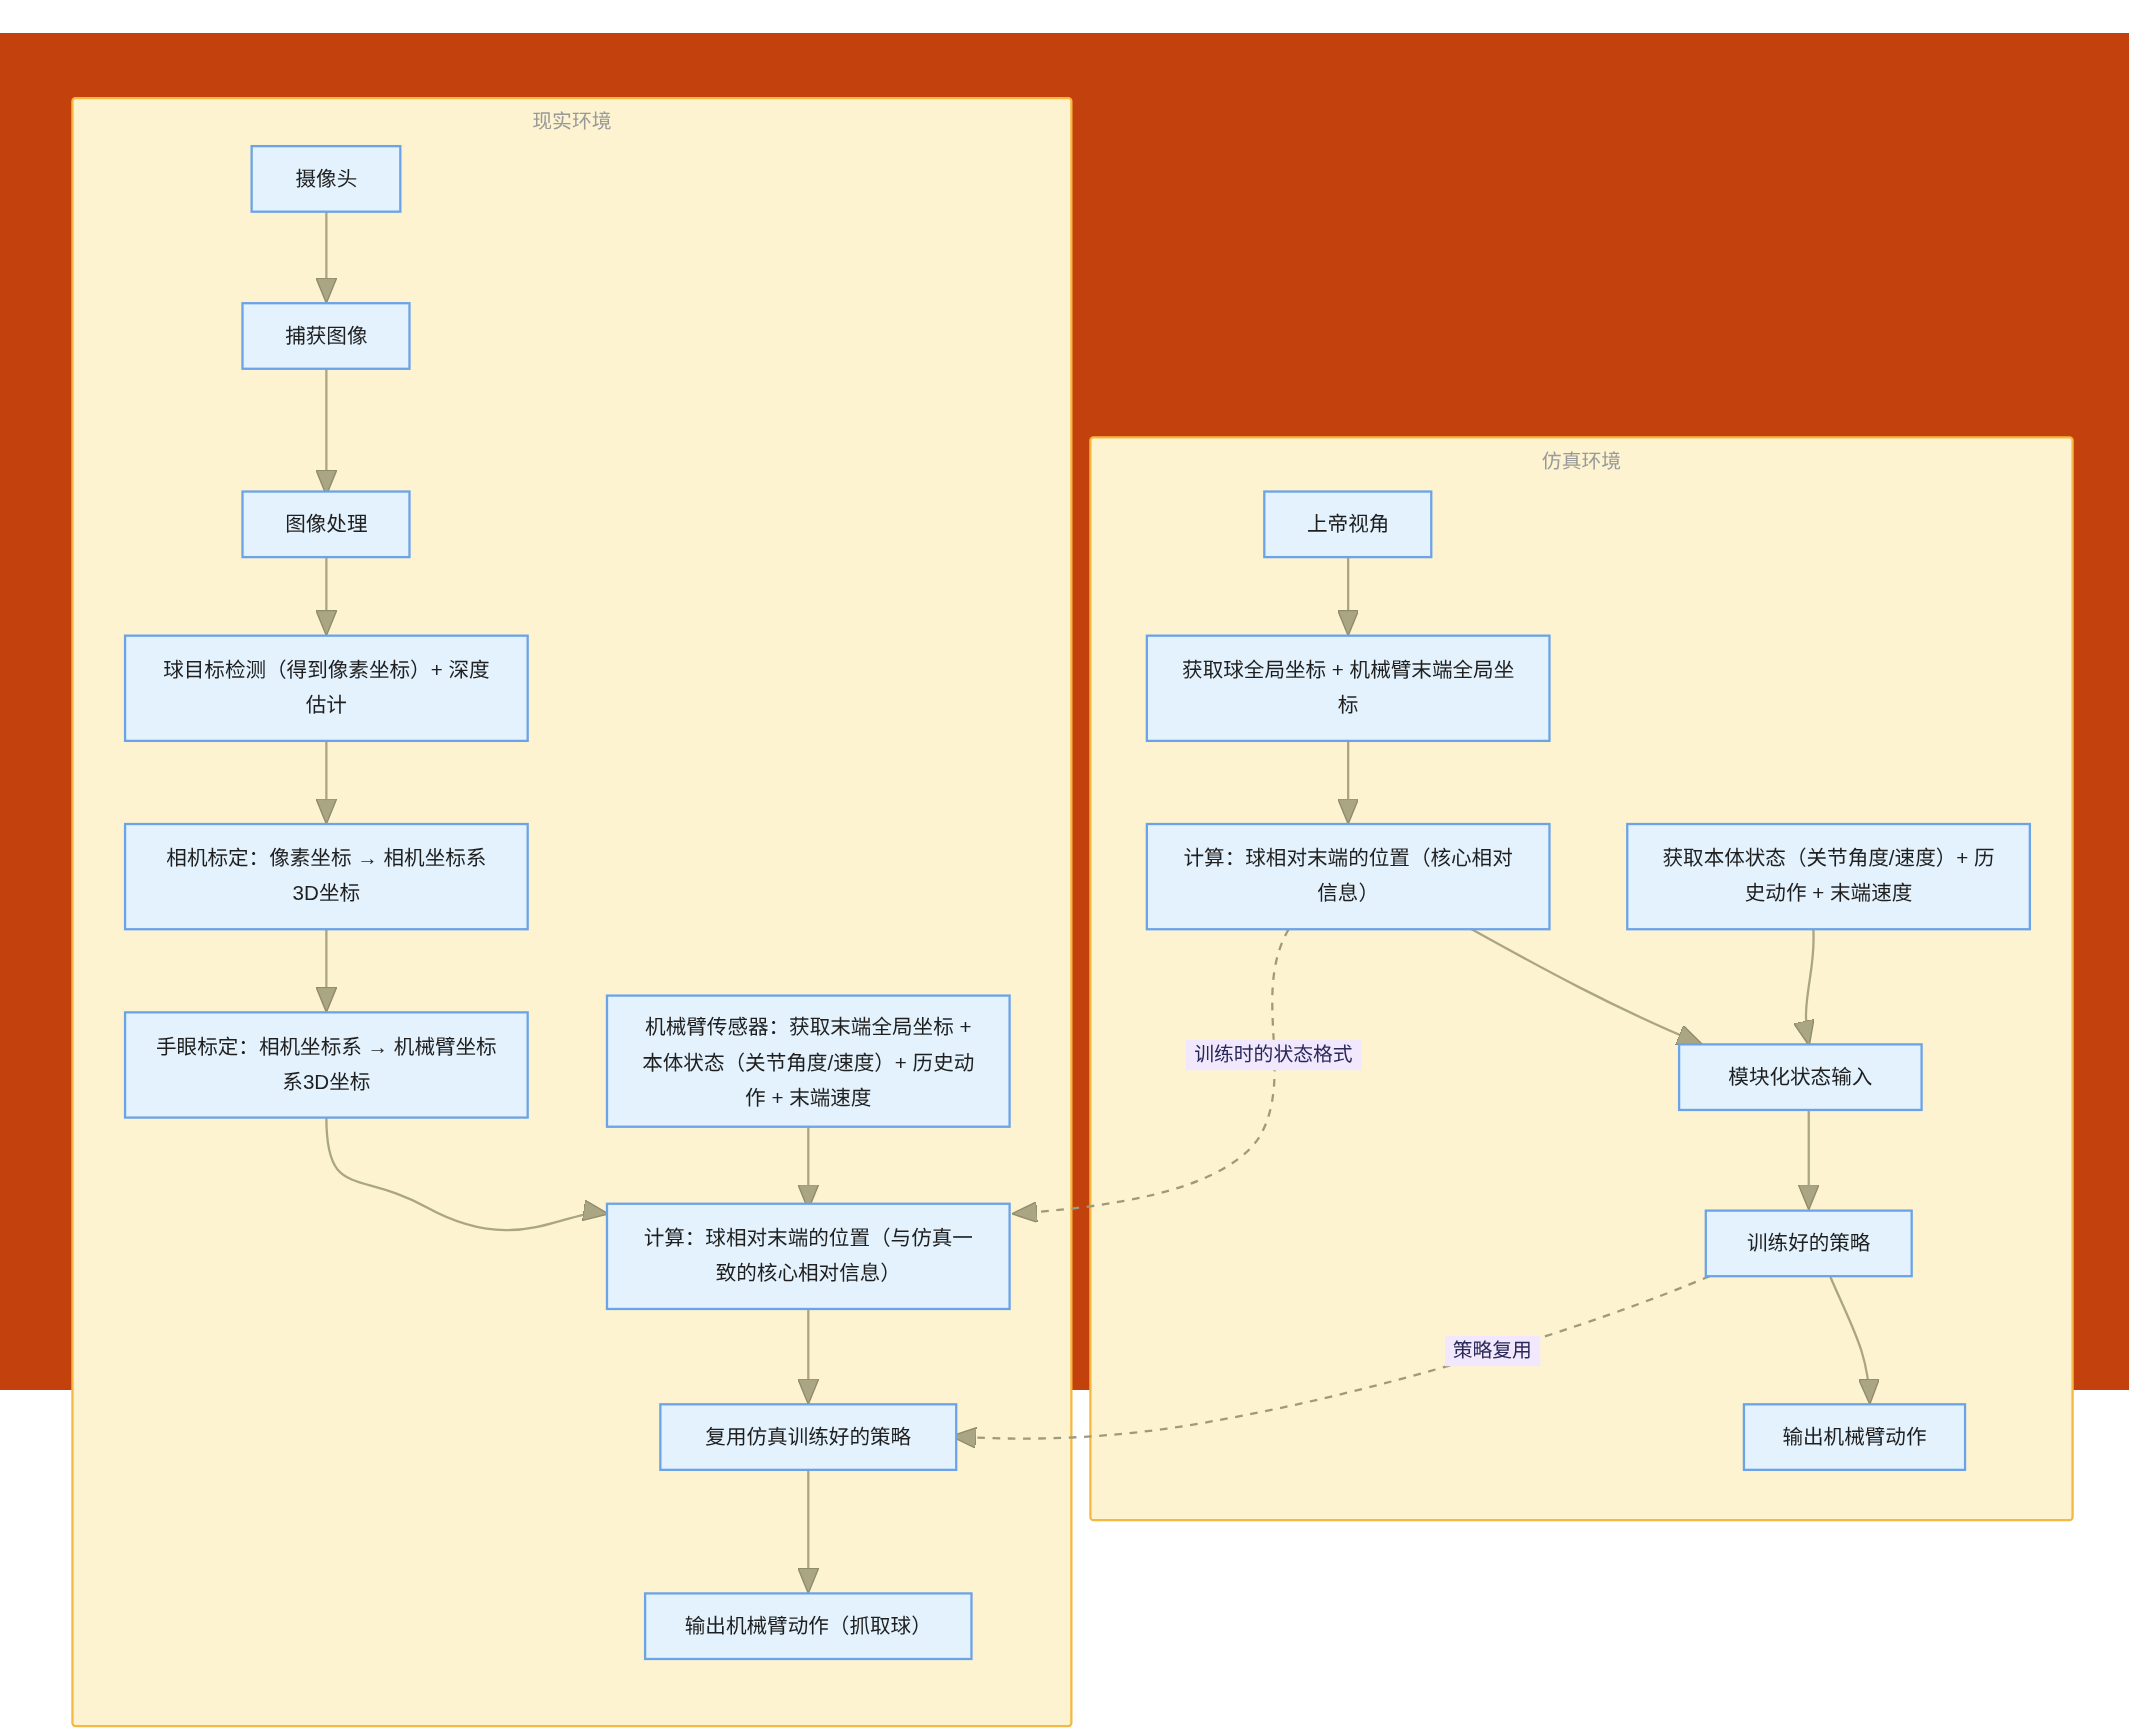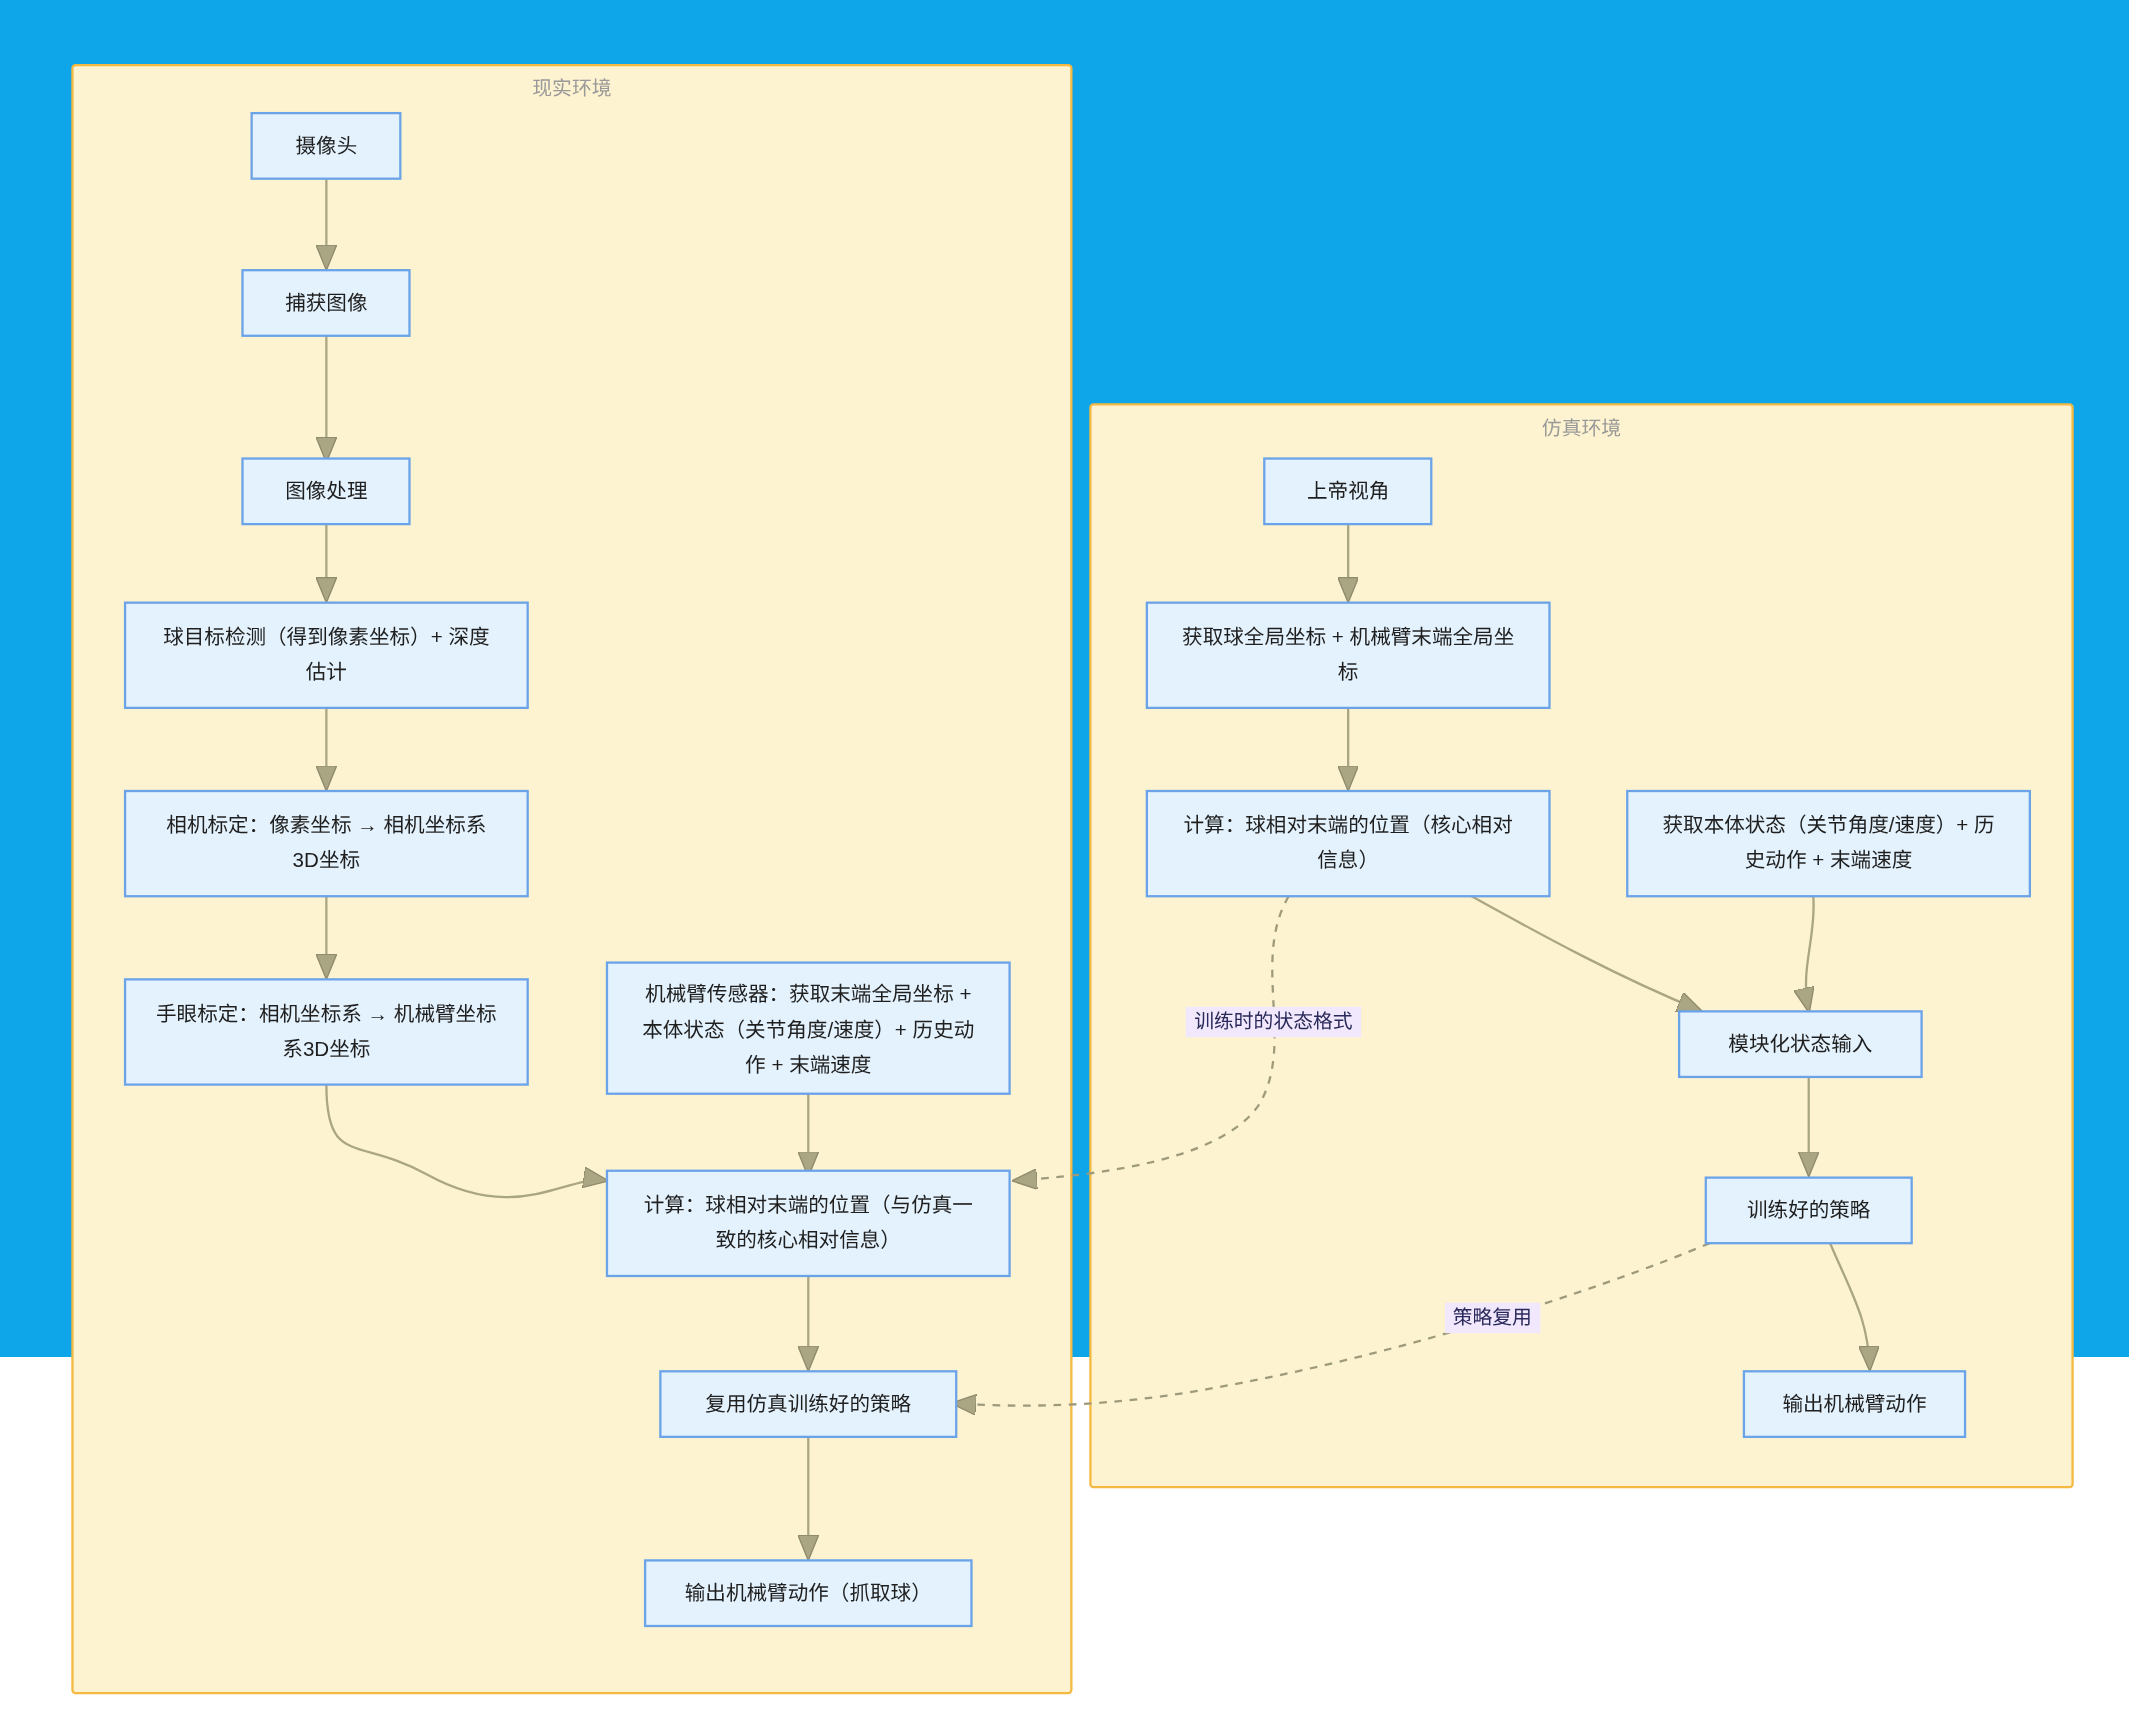--- a/index.html
+++ b/index.html
@@ -2,21 +2,21 @@
 <html lang="zh-CN" style="font-size:12.2px"><head>
 <meta charset="utf-8">
 <title>Flowchart</title>
 <style>
   html,body{margin:0;padding:0;background:#ffffff;}
   body{
     width:2129px;height:1733px;
     font-family:"Liberation Sans","DejaVu Sans",sans-serif;
     overflow:hidden;
   }
-  #diagram-root{position:relative;width:2129px;height:1357px;background:#0ea5e9;}
+  #diagram-root{position:relative;width:2129px;height:1357px;background:#c2410c;margin-top:33px;}
   svg#flow-svg{position:absolute;left:0;top:0;width:2129px;height:1733px;display:block;}
 
   .cluster-rect{fill:#fdf3d0;stroke:#f5b942;stroke-width:3px;}
   .cluster-title{
     fill:#999999;font-size:26px;
     font-family:"Liberation Sans","DejaVu Sans",sans-serif;
     text-anchor:middle;dominant-baseline:middle;
   }
   .node-rect{fill:#e3f2fd;stroke:#6ba3e8;stroke-width:3px;}
   .node-label{

